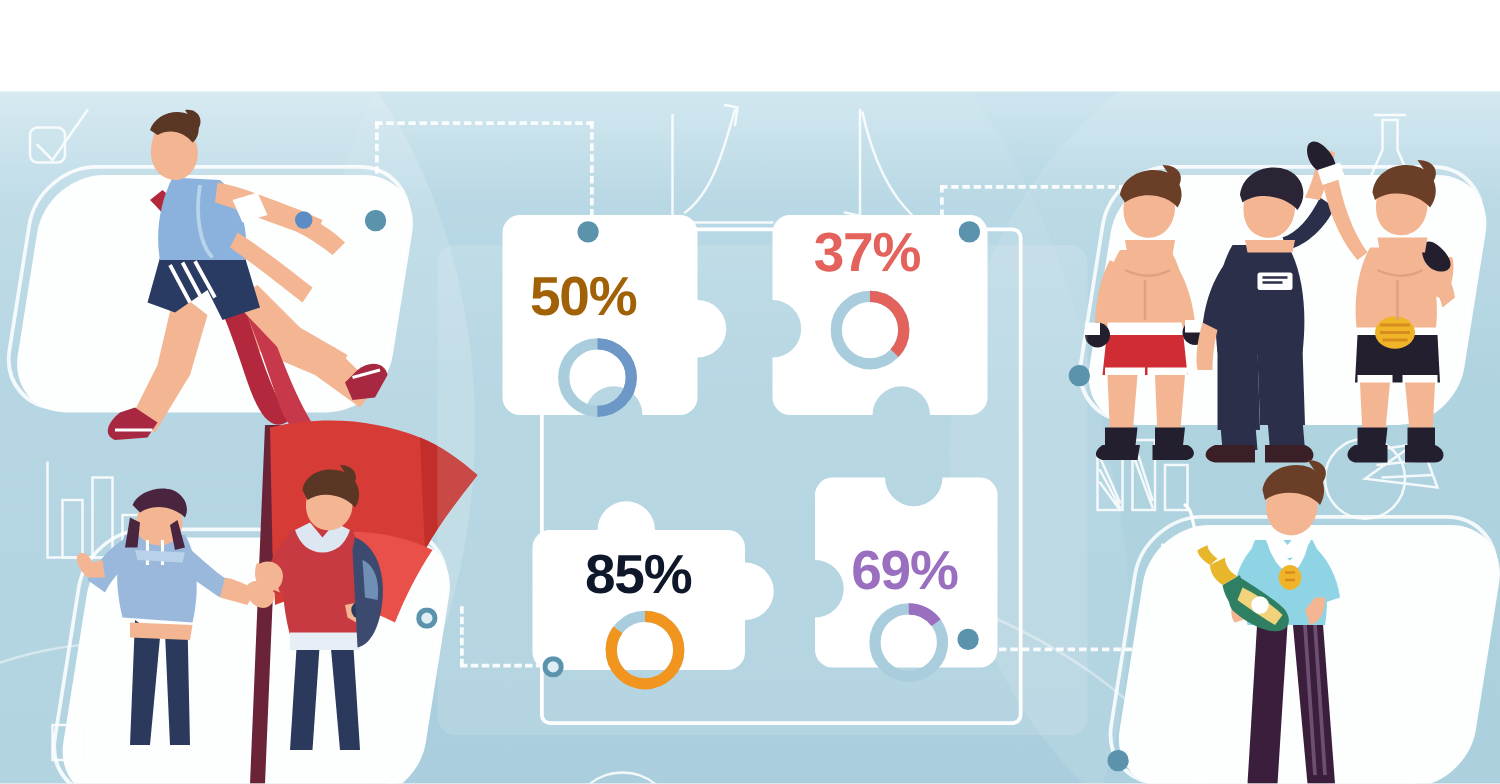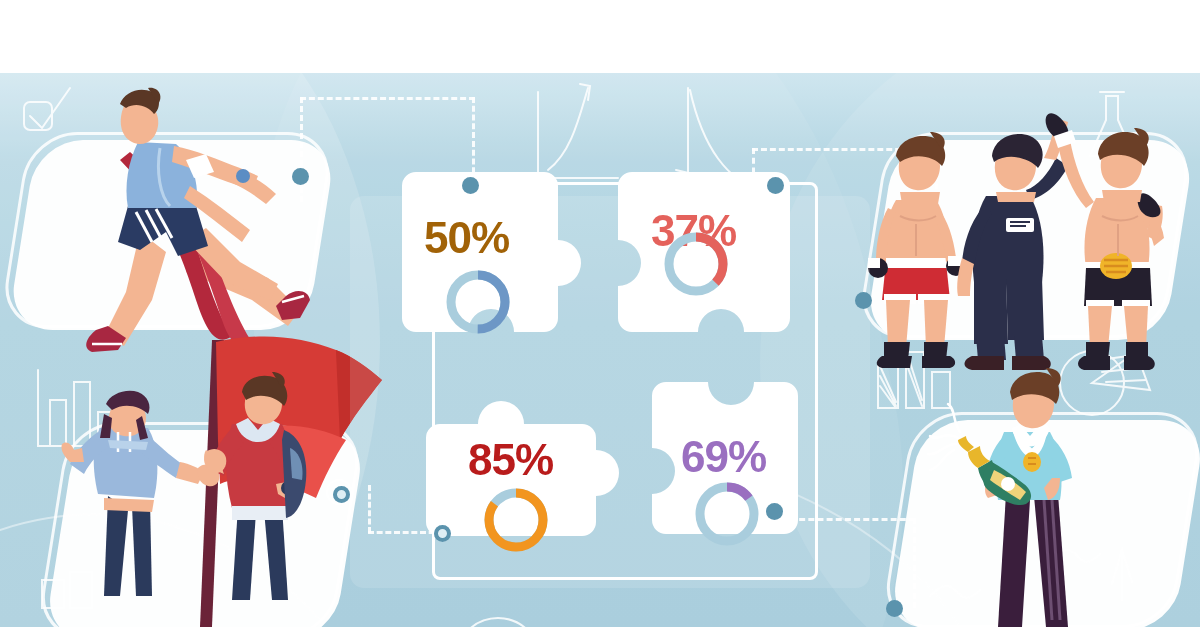--- a/index.html
+++ b/index.html
@@ -401,33 +401,33 @@
       <circle cx="36" cy="36" r="27" fill="none" stroke="#a9cddd" stroke-width="9"></circle>
       <circle cx="36" cy="36" r="27" fill="none" stroke="#6d97c6" stroke-width="9" stroke-dasharray="84.82 169.65" transform="rotate(-90 36 36)"></circle>
     </svg>
 
     <svg style="position:absolute;left:592px;top:158px;width:212px;height:210px;" viewBox="0 0 212 210">
       <path d="M40 14 H184 a14 14 0 0 1 14 14 V160 a14 14 0 0 1 -14 14
                H152 a23 23 0 1 0 -46 0 H40 a14 14 0 0 1 -14 -14 V128
                a23 23 0 1 0 0 -46 V28 a14 14 0 0 1 14 -14 Z" fill="#ffffff"></path>
     </svg>
     <div class="teal-dot" style="left:767px;top:177px;"></div>
-    <div class="piece-label" style="left:651px;top:178px;color:#e4625c;margin-top:28px;">37%</div>
+    <div class="piece-label" style="left:651px;top:178px;color:#e4625c;">37%</div>
     <svg class="donut" style="left:660px;top:228px;width:72px;height:72px;" viewBox="0 0 72 72">
       <circle cx="36" cy="36" r="27" fill="none" stroke="#a9cddd" stroke-width="9"></circle>
       <circle cx="36" cy="36" r="27" fill="none" stroke="#e4625c" stroke-width="9" stroke-dasharray="62.77 169.65" transform="rotate(-90 36 36)"></circle>
     </svg>
 
     <svg style="position:absolute;left:412px;top:388px;width:212px;height:162px;" viewBox="0 0 212 162">
       <path d="M28 36 H66 a23 23 0 1 1 46 0 H170 a14 14 0 0 1 14 14 V62
                a23 23 0 1 1 0 46 V134 a14 14 0 0 1 -14 14 H28
                a14 14 0 0 1 -14 -14 V50 a14 14 0 0 1 14 -14 Z" fill="#ffffff"></path>
     </svg>
     <div class="teal-dot ring" style="left:434px;top:525px;"></div>
-    <div class="piece-label" style="left:468px;top:435px;color:#b91c1c;">85%</div>
+    <div class="piece-label" style="left:468px;top:435px;color:#0f172a;">85%</div>
     <svg class="donut" style="left:480px;top:484px;width:72px;height:72px;" viewBox="0 0 72 72">
       <circle cx="36" cy="36" r="27" fill="none" stroke="#a9cddd" stroke-width="9"></circle>
       <circle cx="36" cy="36" r="27" fill="none" stroke="#f2951f" stroke-width="9" stroke-dasharray="144.20 169.65" transform="rotate(-90 36 36)"></circle>
     </svg>
 
     <svg style="position:absolute;left:616px;top:368px;width:196px;height:180px;" viewBox="0 0 196 180">
       <path d="M50 14 H92 a23 23 0 1 0 46 0 H168 a14 14 0 0 1 14 14 V152
                a14 14 0 0 1 -14 14 H50 a14 14 0 0 1 -14 -14 V126
                a23 23 0 1 0 0 -46 V28 a14 14 0 0 1 14 -14 Z" fill="#ffffff"></path>
     </svg>

